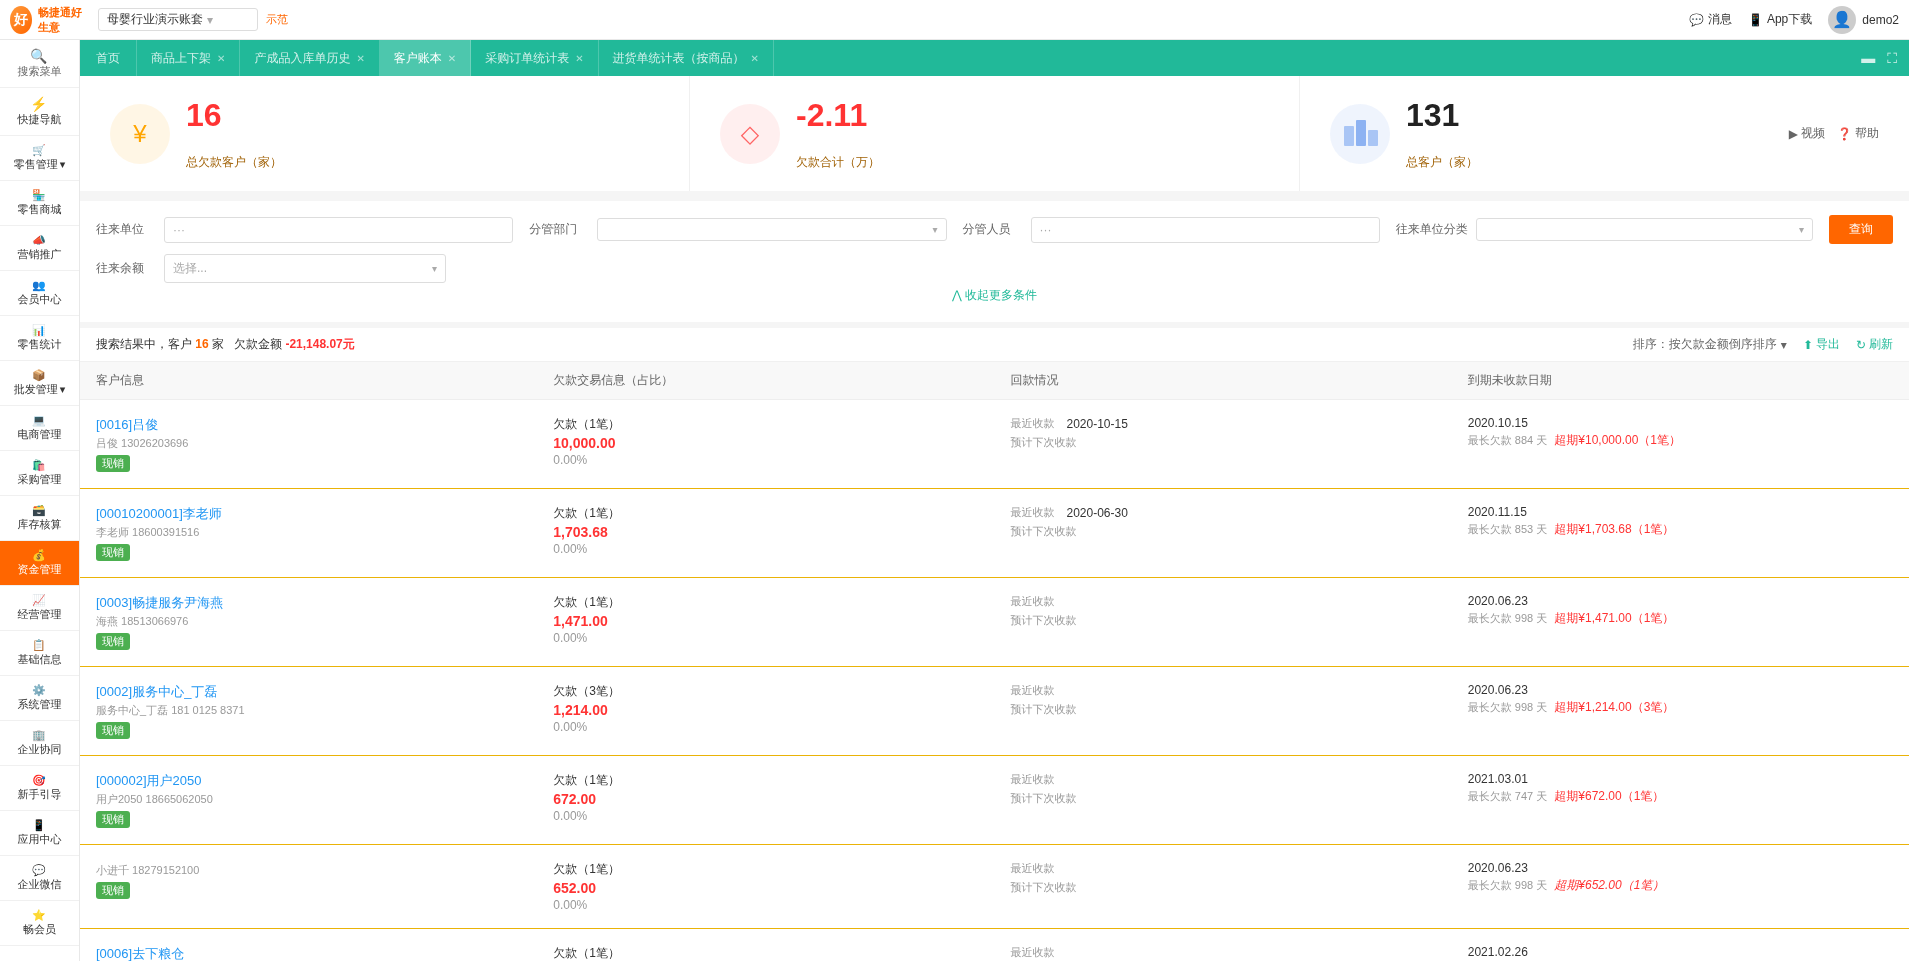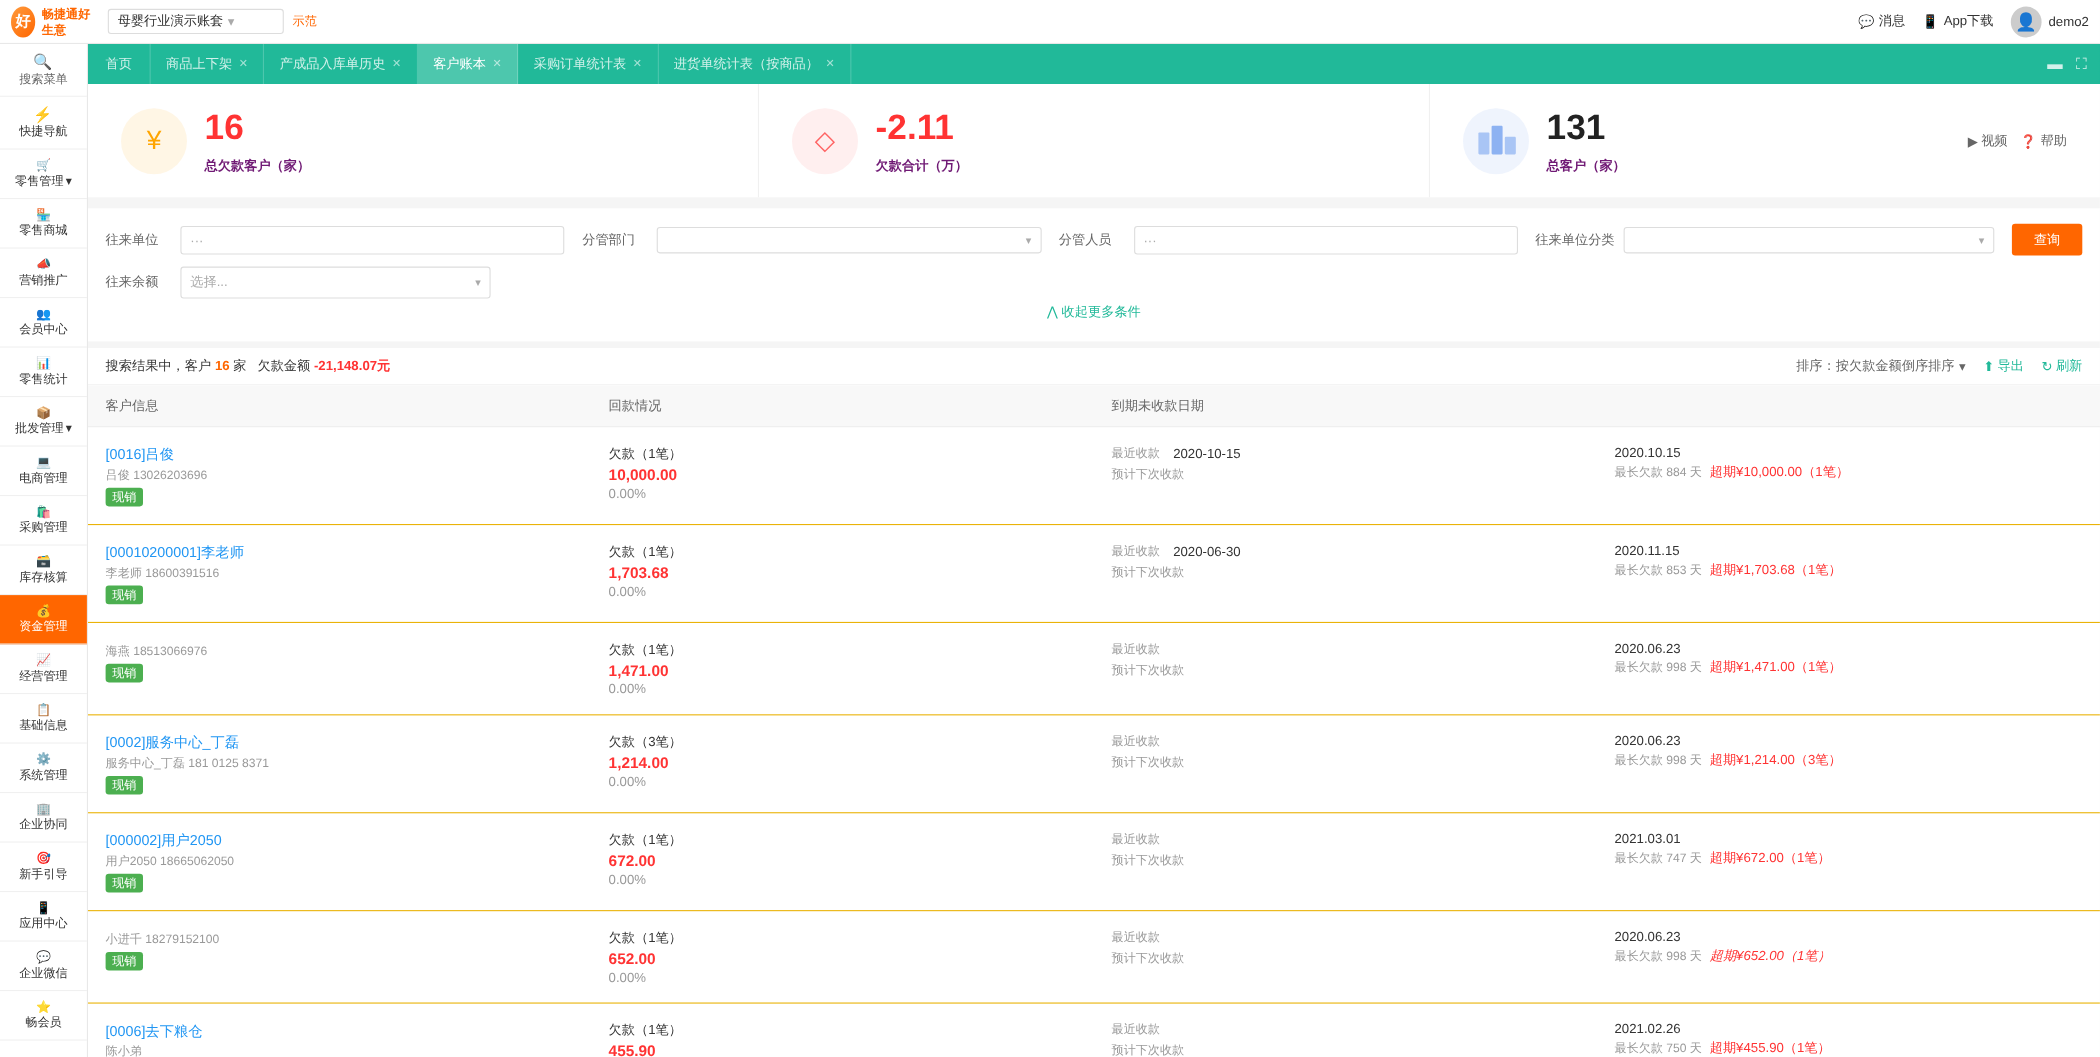--- a/index.html
+++ b/index.html
@@ -48,21 +48,21 @@
     .stat-card { flex: 1; padding: 20px 30px; display: flex; align-items: center; gap: 16px; border-right: 1px solid #f0f0f0; }
     .stat-card:last-child { border-right: none; }
     .stat-icon { width: 60px; height: 60px; border-radius: 50%; display: flex; align-items: center; justify-content: center; font-size: 24px; }
     .stat-icon.yellow { background: rgba(255,165,0,0.1); color: #ffa500; }
     .stat-icon.pink { background: rgba(255,100,100,0.1); color: #ff6464; }
     .stat-icon.blue { background: rgba(100,149,237,0.1); color: #6495ed; }
     .stat-info { display: flex; flex-direction: column; }
     .stat-number { font-size: 32px; font-weight: bold; line-height: 1.2; }
     .stat-number.red { color: #ff3333; }
     .stat-number.black { color: #222; font-weight: 900; }
-    .stat-label { font-size: 12px; color: #701a75; margin-top: 8px; font-weight: bold; }
+    .stat-label { font-size: 12px; color: #a16207; margin-top: 20px; }
     .stat-card-actions { margin-left: auto; display: flex; gap: 12px; font-size: 12px; color: #666; }
     .stat-action { display: flex; align-items: center; gap: 3px; cursor: pointer; }
 
     
     .filter-area { background: #fff; padding: 14px 16px; margin-bottom: 6px; }
     .filter-row { display: flex; align-items: center; gap: 16px; margin-bottom: 10px; }
     .filter-item { display: flex; align-items: center; gap: 8px; flex: 1; }
     .filter-label { color: #666; font-size: 12px; white-space: nowrap; min-width: 60px; }
     .filter-input { flex: 1; border: 1px solid #ddd; border-radius: 3px; padding: 5px 8px; font-size: 12px; display: flex; align-items: center; justify-content: space-between; cursor: pointer; }
     .filter-input.with-dots { color: #aaa; }
@@ -373,20 +373,21 @@
             <div class="action-link">
               <span>↻</span>
               <span>刷新</span>
             </div>
           </div>
         </div>
 
         <div class="data-table">
           <div class="table-header">
             <div class="table-header-cell">客户信息</div>
+            <div class="table-header-cell">欠款交易信息（占比）</div>
             <div class="table-header-cell">回款情况</div>
             <div class="table-header-cell">到期未收款日期</div>
           </div>
 
           <div class="table-row">
             <div class="table-cell">
               <div class="customer-name">[0016]吕俊</div>
               <div class="customer-info">吕俊 13026203696</div>
               <span class="customer-tag">现销</span>
             </div>
@@ -433,20 +434,21 @@
               <div class="due-date">2020.11.15</div>
               <div class="overdue-info">
                 <span>最长欠款 853 天</span>
                 <span class="overdue-amount" style="margin-left:4px;">超期¥1,703.68（1笔）</span>
               </div>
             </div>
           </div>
 
           <div class="table-row">
             <div class="table-cell">
+              <div class="customer-name">[0003]畅捷服务尹海燕</div>
               <div class="customer-info">海燕 18513066976</div>
               <span class="customer-tag">现销</span>
             </div>
             <div class="table-cell">
               <div class="owe-count">欠款（1笔）</div>
               <div class="owe-amount">1,471.00</div>
               <div class="owe-percent">0.00%</div>
             </div>
             <div class="table-cell">
               <div style="display:flex;gap:12px;align-items:center;">

